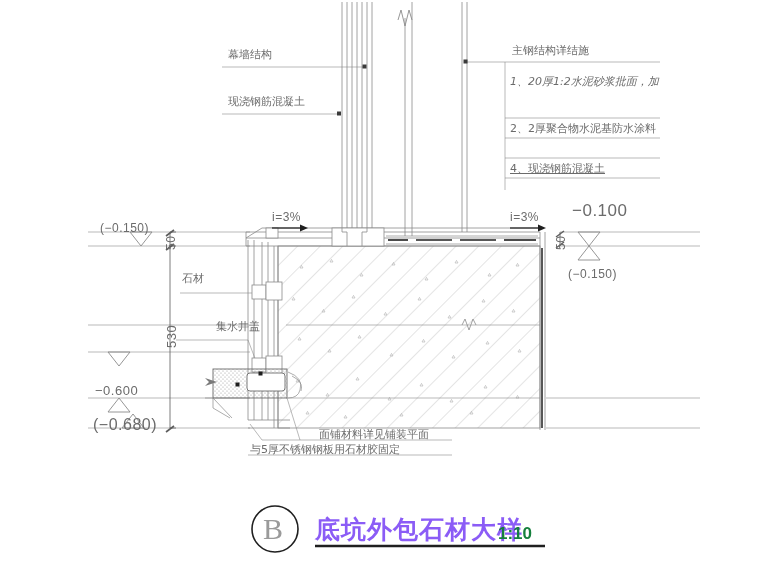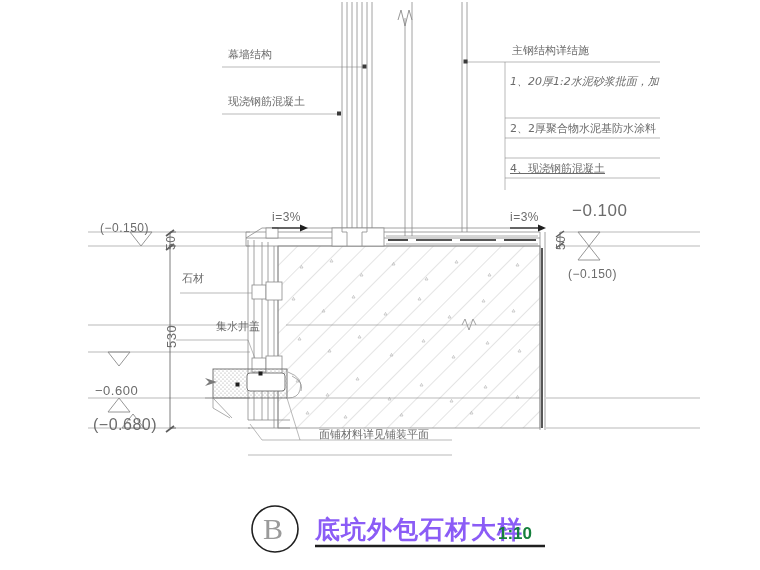--- a/index.html
+++ b/index.html
@@ -277,18 +277,19 @@
   <div class="vtxt" style="left:164px;top:348px;font-size:13px;">530</div>
   <div class="vtxt" style="left:554px;top:250px;font-size:12px;">50</div>
 
   <div class="txt num" style="left:272px;top:211px;font-size:12px;">i=3%</div>
   <div class="txt num" style="left:510px;top:211px;font-size:12px;">i=3%</div>
 
   <div class="txt cn" style="left:182px;top:272px;">石材</div>
   <div class="txt cn" style="left:180px;top:320px;margin-left:36px;">集水井盖</div>
 
   <div class="txt cn" style="left:303px;top:428px;margin-left:16px;">面铺材料详见铺装平面</div>
+  <div class="txt cn" style="left:250px;top:443px;">与5厚不锈钢钢板用石材胶固定</div>
 
   <div class="bubble-letter" style="left:263px;top:512px;">B</div>
   <div class="title-cn" style="left:315px;top:513px;">底坑外包石材大样</div>
   <div class="title-scale" style="left:498px;top:524px;">1:10</div>
 
 </div>
 
 </body></html>

